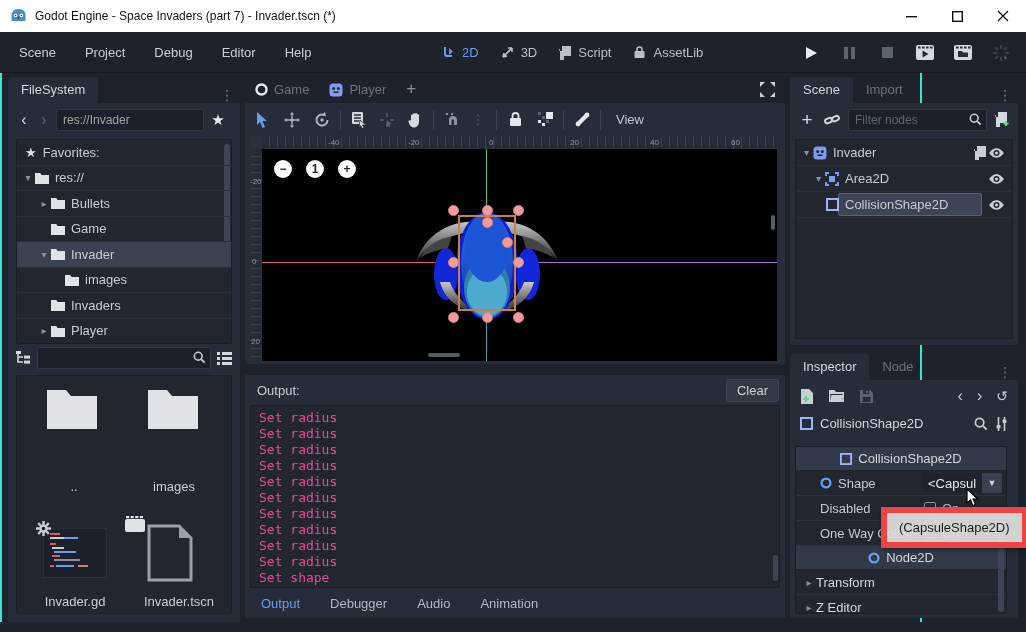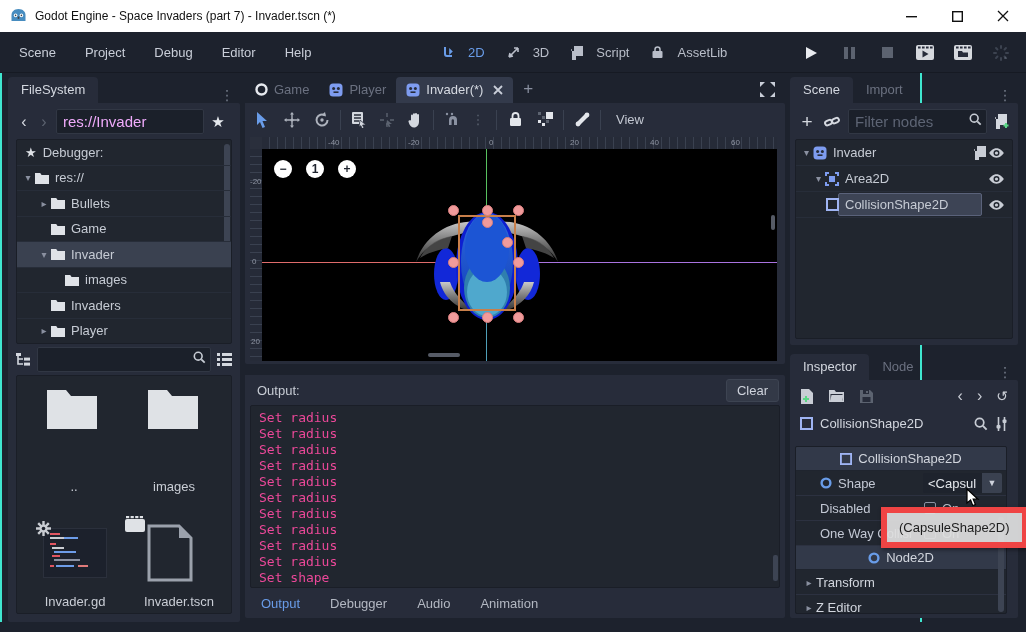--- a/index.html
+++ b/index.html
@@ -15,36 +15,36 @@
   .winbtns { position:absolute; right:0; top:0; height:32px; display:flex; }
   .winbtn { width:46px; height:32px; display:flex; align-items:center; justify-content:center;
             color:#111; font-size:13px; }
   .winbtn svg { display:block; }
 
   
   .menubar { position:absolute; left:0; top:32px; width:1026px; height:41px; background:#1d222d;
              border-bottom:1px solid #161a23; display:flex; align-items:center; }
   .menu-item { color:#c9ced8; padding:5px 10px; margin-left:9px; border-radius:3px; }
   .workspaces { position:absolute; left:438px; top:0; height:41px; display:flex; align-items:center; gap:14px; }
-  .ws { display:flex; align-items:center; gap:13px; color:#b9bec9; padding:4px 4px; }
+  .ws { display:flex; align-items:center; gap:7px; color:#b9bec9; padding:4px 4px; }
   .ws.active { color:#699ce8; }
   .ws .glyph { display:flex; }
   .playbar { position:absolute; right:14px; top:0; height:41px; display:flex; align-items:center; gap:16px; }
   .pb { display:flex; align-items:center; justify-content:center; width:22px; height:22px; }
 
   
   .tabrow { position:absolute; height:28px; display:flex; align-items:flex-end; }
   .tab { padding:5px 13px 6px 13px; color:#6b7180; font-size:13px; border-radius:4px 4px 0 0; }
   .tab.active { background:#272c3a; color:#d3d7df; }
   .dots-v { color:#767d8c; font-size:14px; letter-spacing:0; padding:0 6px; }
   .panel { position:absolute; background:#272c3a; border-radius:0 2px 2px 2px; }
   .well { background:#21262f; border:1px solid #1a1e27; border-radius:2px; }
   .iconbtn { display:flex; align-items:center; justify-content:center; }
-  input.field { background:#1b202a; border:1px solid #313744; border-radius:2px; color:#f0abfc;
-                font-family:"Liberation Sans",sans-serif; font-size:15px; padding:3px 6px; outline:none; }
+  input.field { background:#1b202a; border:1px solid #313744; border-radius:2px; color:#a3a3a3;
+                font-family:"Liberation Sans",sans-serif; font-size:12px; padding:3px 6px; outline:none; }
   input.field::placeholder { color:#5d6474; }
 
   
   .fs-tree-row { height:25.5px; display:flex; align-items:center; border-bottom:1px solid #272d39;
                  color:#c6cbd4; position:relative; }
   .fs-tree-row .twirl { width:14px; text-align:center; color:#8a90a0; font-size:10px; flex:none; }
   .fs-tree-row.selected { background:#3a4150; }
   .ficon { color:#dfe2e7; display:flex; flex:none; margin-right:6px; }
   .grid-label { position:absolute; color:#c9cdd5; font-size:13px; text-align:center; }
 
@@ -235,21 +235,21 @@
       <span class="iconbtn" style="color:#d4d8df;font-size:16px;width:16px">‹</span>
       <span class="iconbtn" style="color:#5c6370;font-size:16px;width:16px">›</span>
       <input class="field" style="width: 148px;" readonly="" value="res://Invader">
       <span class="iconbtn" style="color:#e6e9ee;font-size:15px;width:20px">★</span>
     </div>
 
     <div class="well" style="position:absolute; left:8px; top:36px; width:216px; height:205px; overflow:hidden;">
       <div style="position:absolute; right:1px; top:4px; width:6px; height:120px; background:#3d4453; border-radius:3px;"></div>
       <div class="fs-tree-row" style="padding-left:8px">
         <span style="color:#dfe2e7;font-size:13px;margin-right:6px">★</span>
-        <span>Debugger:</span>
+        <span>Favorites:</span>
       </div>
       <div class="fs-tree-row" style="padding-left:4px">
         <span class="twirl">▾</span>
         <span class="ficon">
             <svg width="14" height="12" viewBox="0 0 14 12">
               <path fill="currentColor" d="M0 1h5.2l1.4 2H14v9H0z"></path>
             </svg>
           </span>
         <span>res://</span>
       </div>
@@ -418,36 +418,20 @@
       <span>
           <svg width="14" height="14" viewBox="0 0 14 14">
             <rect x="0.5" y="0.5" width="13" height="13" rx="3.5" fill="#7e9cf0"></rect>
             <circle cx="4.6" cy="5.4" r="1.5" fill="#262b38"></circle>
             <circle cx="9.4" cy="5.4" r="1.5" fill="#262b38"></circle>
             <path d="M4.5 9.2h5" stroke="#262b38" stroke-width="1.6"></path>
           </svg>
         </span>
       <span>Player</span>
     </div>
-    <div class="scenetab active">
-      <span>
-          <svg width="14" height="14" viewBox="0 0 14 14">
-            <rect x="0.5" y="0.5" width="13" height="13" rx="3.5" fill="#7e9cf0"></rect>
-            <circle cx="4.6" cy="5.4" r="1.5" fill="#262b38"></circle>
-            <circle cx="9.4" cy="5.4" r="1.5" fill="#262b38"></circle>
-            <path d="M4.5 9.2h5" stroke="#262b38" stroke-width="1.6"></path>
-          </svg>
-        </span>
-      <span>Invader(*)</span>
-      <span style="margin-left:4px">
-          <svg width="10" height="10">
-            <path d="M1 1l8 8M9 1L1 9" stroke="#c9ced8" stroke-width="1.8"></path>
-          </svg>
-        </span>
-    </div>
     <span style="color:#8a90a0; font-size:17px; margin:0 0 4px 10px;">+</span>
     <span style="margin-left:auto; margin-bottom:6px; margin-right:10px;">
       <svg width="15" height="15" viewBox="0 0 15 15">
           <g fill="#c9ced8">
             <path d="M0 0h5L0 5zM15 0v5l-5-5zM0 15v-5l5 5zM15 15h-5l5-5z"></path>
           </g>
         </svg>
     </span>
   </div>
 

